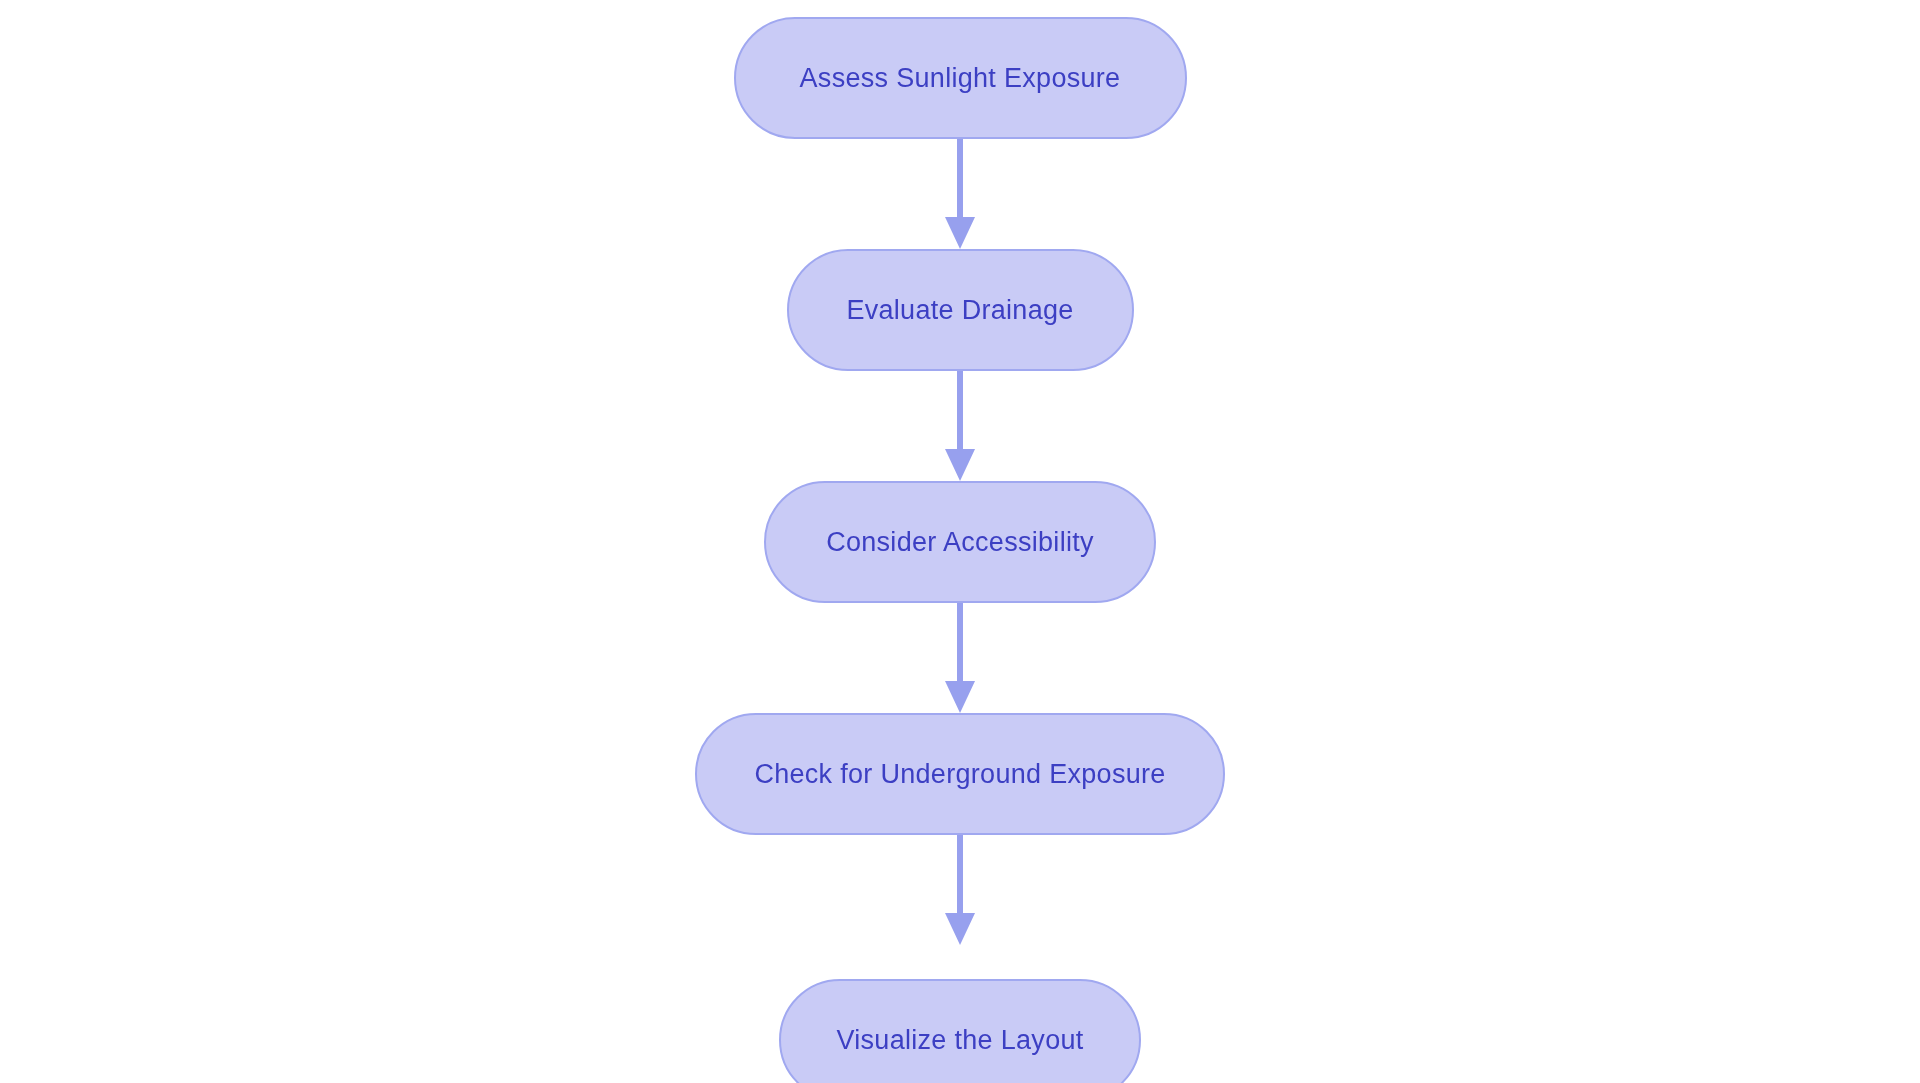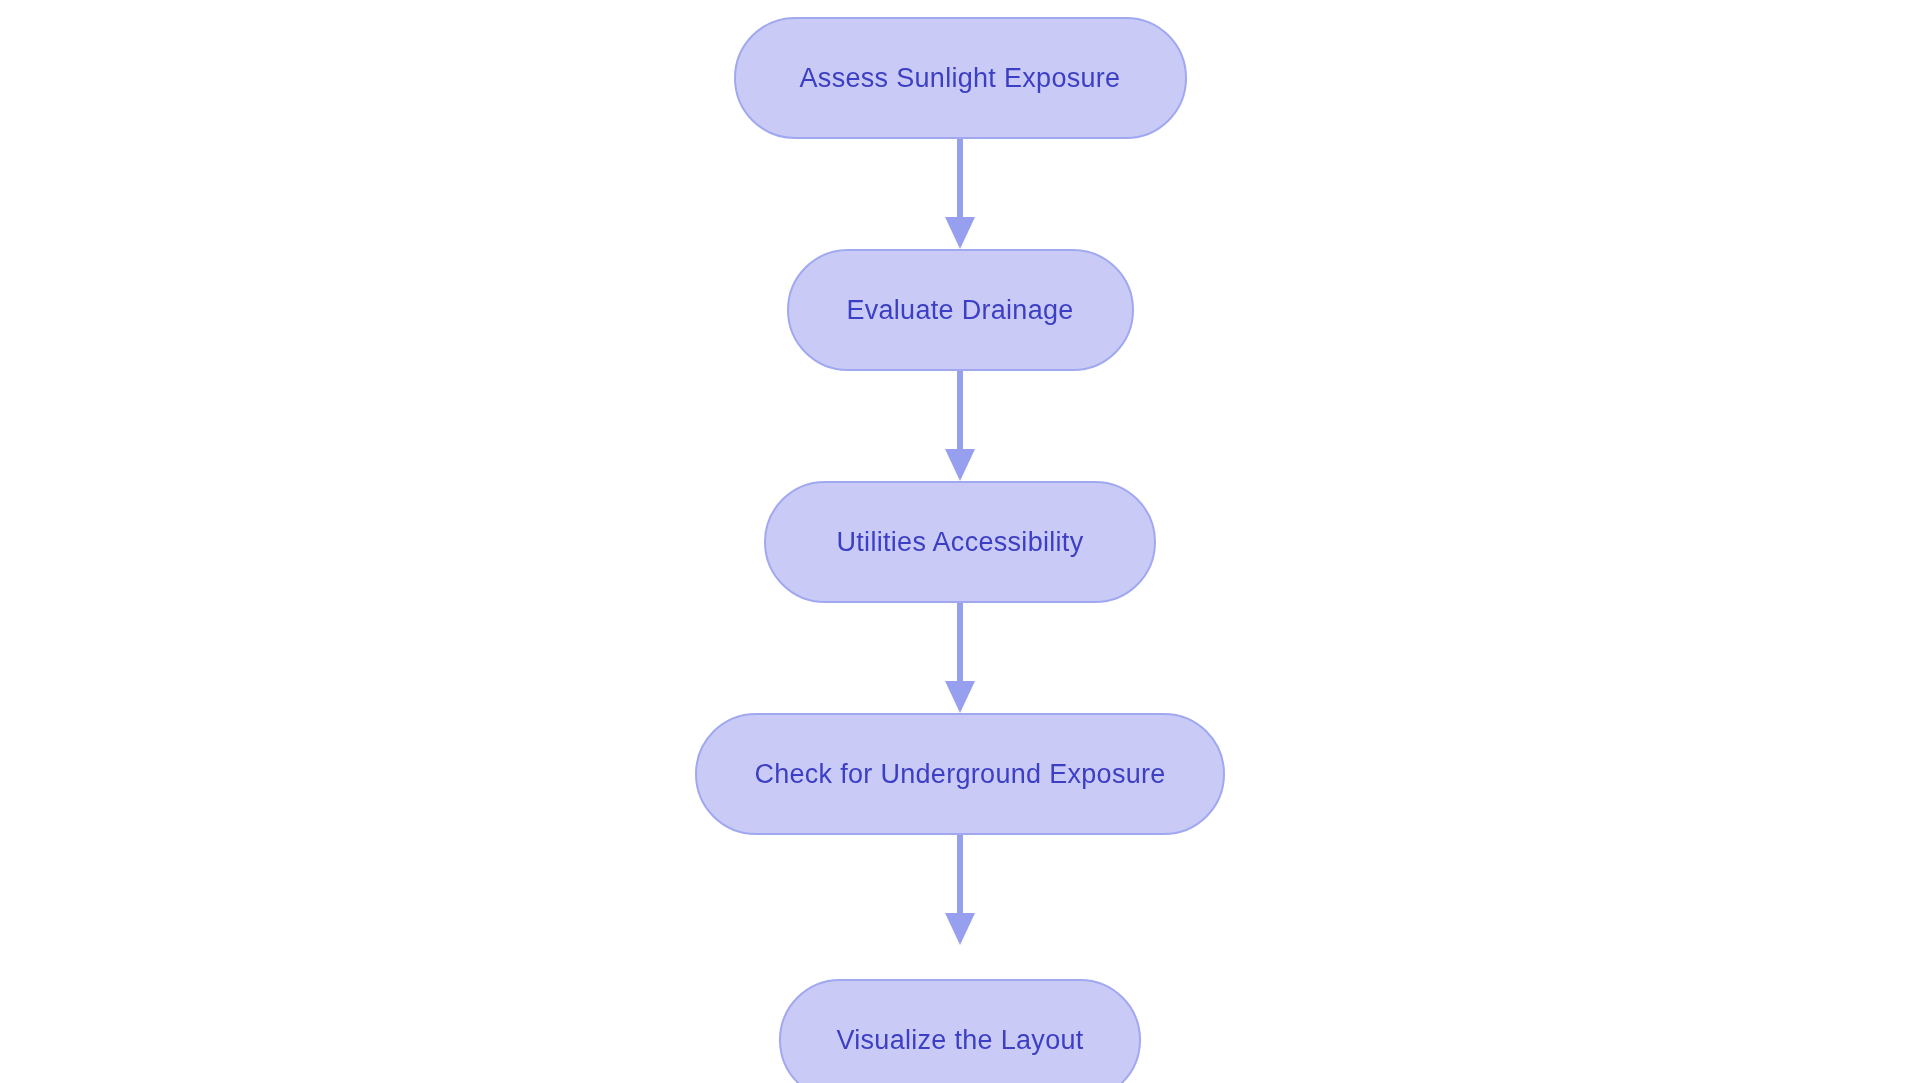--- a/index.html
+++ b/index.html
@@ -93,21 +93,21 @@
     <div class="node node-1">
       <span class="node-label">Evaluate Drainage</span>
     </div>
 
     <div class="arrow">
       <div class="arrow-line"></div>
       <div class="arrow-head"></div>
     </div>
 
     <div class="node node-2">
-      <span class="node-label">Utilities Accessibility</span>
+      <span class="node-label">Consider Accessibility</span>
     </div>
 
     <div class="arrow">
       <div class="arrow-line"></div>
       <div class="arrow-head"></div>
     </div>
 
     <div class="node node-3">
       <span class="node-label">Check for Underground Exposure</span>
     </div>

